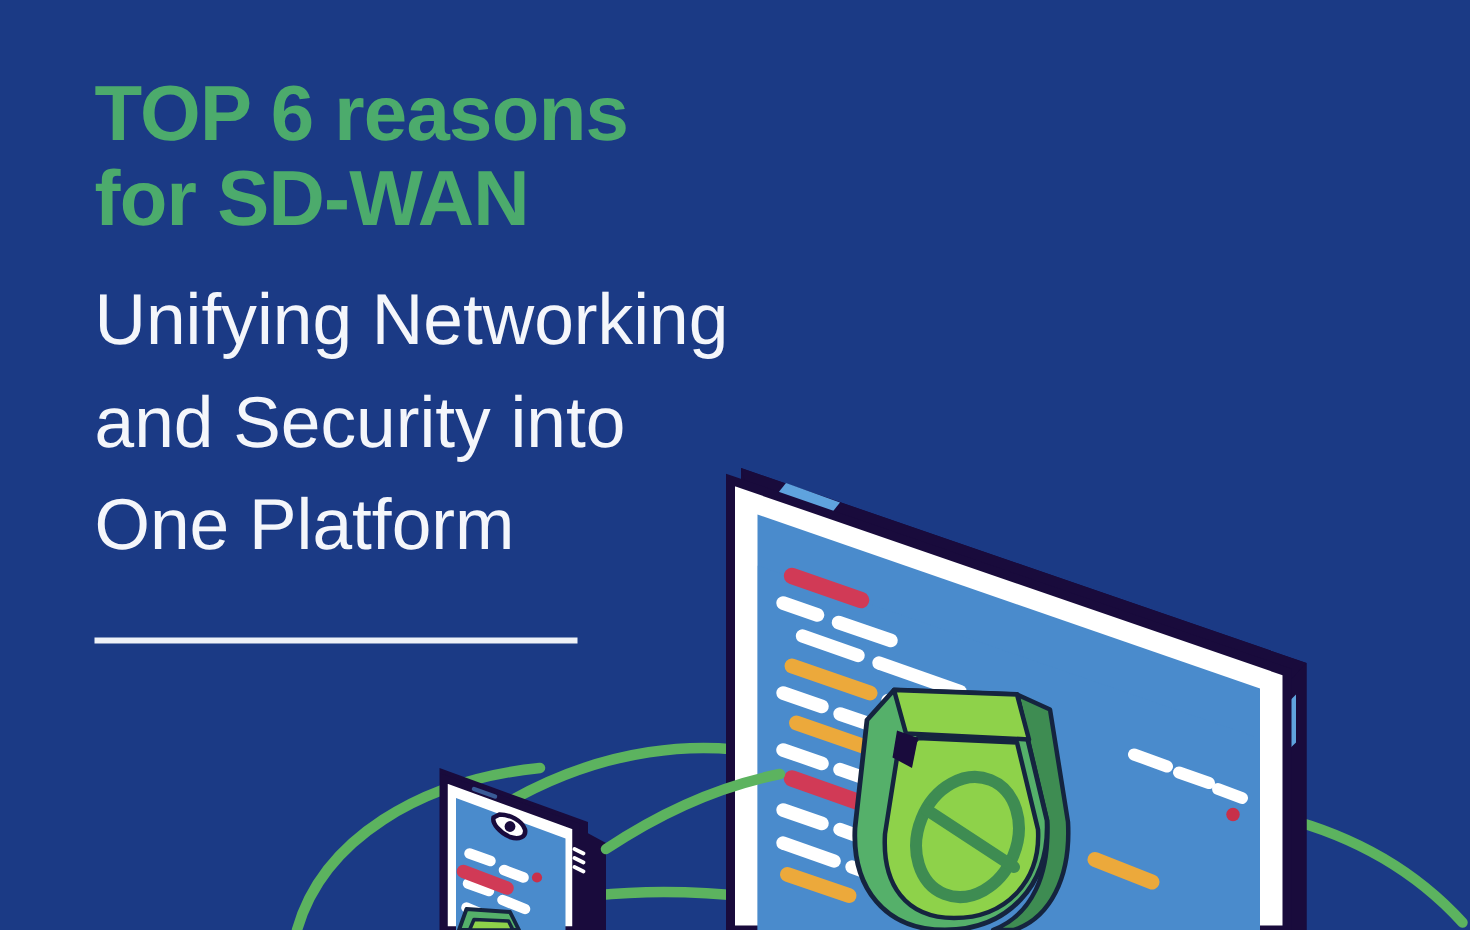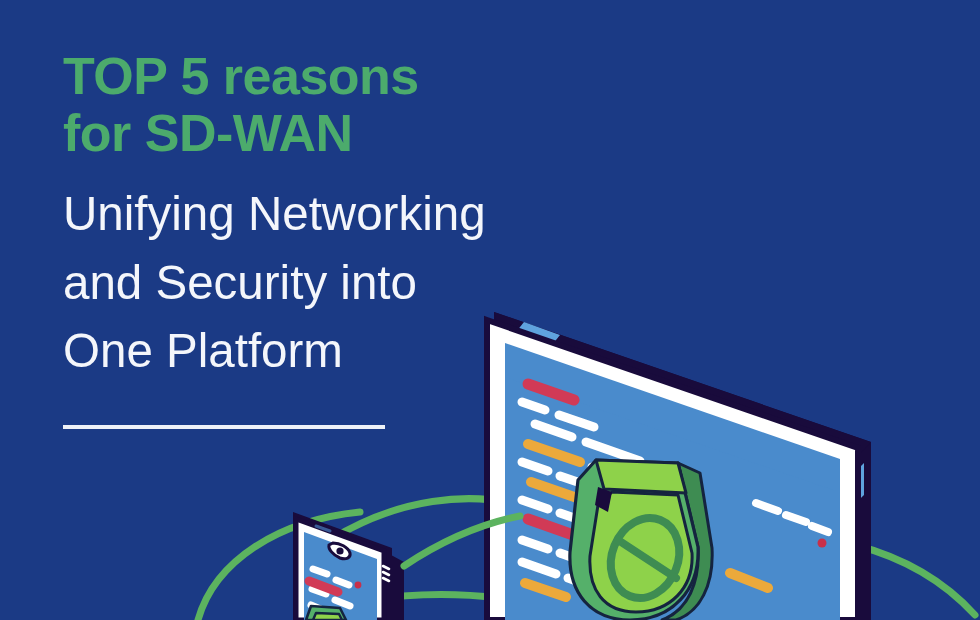--- a/index.html
+++ b/index.html
@@ -212,21 +212,21 @@
       </g>
 
       <g fill="none" stroke="#5cb35f" stroke-width="7" stroke-linecap="round">
         <path d="M404,566 C440,542 480,524 520,516"></path>
       </g>
 
     </g>
   </svg>
 
   <div class="text-block">
-    <h1 class="headline">TOP 5 reasons
+    <h1 class="headline">TOP 6 reasons
 for SD-WAN</h1>
     <p class="subhead">Unifying Networking
 and Security into
 One Platform</p>
   </div>
 
   <div class="divider"></div>
 
 </div>
 

